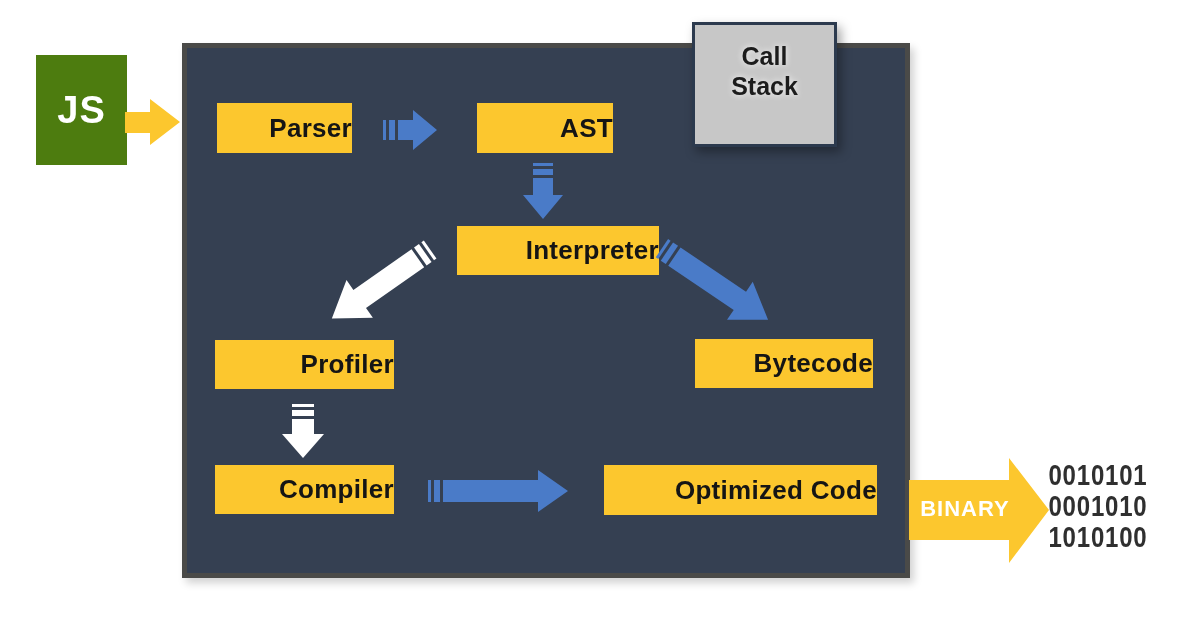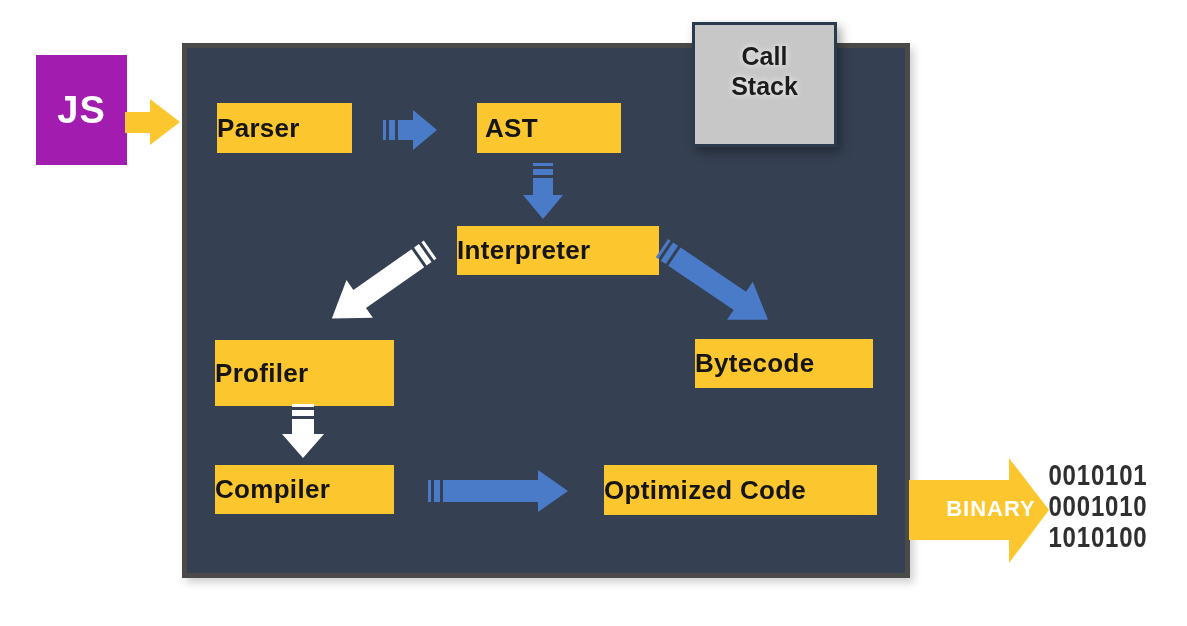--- a/index.html
+++ b/index.html
@@ -23,42 +23,42 @@
     background: #354052;
     border: 5px solid #4A4A48;
     box-shadow: 4px 5px 8px rgba(0,0,0,0.18);
   }
   .node {
     position: absolute;
     background: #FCC72E;
     color: #151515;
     display: flex;
     align-items: center;
-    justify-content: flex-start;
+    justify-content: flex-end;
     font-size: 26px;
     font-weight: 600;
     letter-spacing: 0.3px;
     white-space: nowrap;
   }
   .node-parser        { left: 217px; top: 103px; width: 135px; height: 50px; }
-  .node-ast           { left: 477px; top: 103px; width: 136px; height: 50px; padding-left: 8px; }
+  .node-ast           { left: 477px; top: 103px; width: 136px; height: 50px; }
   .node-interpreter   { left: 457px; top: 226px; width: 202px; height: 49px; }
-  .node-profiler      { left: 215px; top: 340px; width: 179px; height: 66px; }
+  .node-profiler      { left: 215px; top: 340px; width: 179px; height: 49px; }
   .node-bytecode      { left: 695px; top: 339px; width: 178px; height: 49px; }
   .node-compiler      { left: 215px; top: 465px; width: 179px; height: 49px; }
   .node-optimized     { left: 604px; top: 465px; width: 273px; height: 50px; }
   .arrow {
     position: absolute;
     overflow: visible;
   }
   .js-box {
     position: absolute;
     left: 36px; top: 55px;
     width: 91px; height: 110px;
-    background: #a21caf;
+    background: #4d7c0f;
     display: flex;
     align-items: center;
     justify-content: center;
     color: #ffffff;
     font-size: 38px;
     font-weight: bold;
     letter-spacing: 1px;
   }
   .panel-box {
     position: absolute;
@@ -97,21 +97,20 @@
     left: 909px; top: 480px;
     width: 112px; height: 58px;
     display: flex;
     align-items: center;
     justify-content: center;
     color: #ffffff;
     font-size: 22px;
     font-weight: bold;
     letter-spacing: 1px;
     z-index: 7;
-    margin-left: 26px;
   }
   .binary-lines {
     position: absolute;
     left: 1048px; top: 459px;
     width: 125px;
     transform: scaleX(0.8);
     transform-origin: left top;
     color: #2F2F2F;
     font-size: 30px;
     font-weight: 600;

